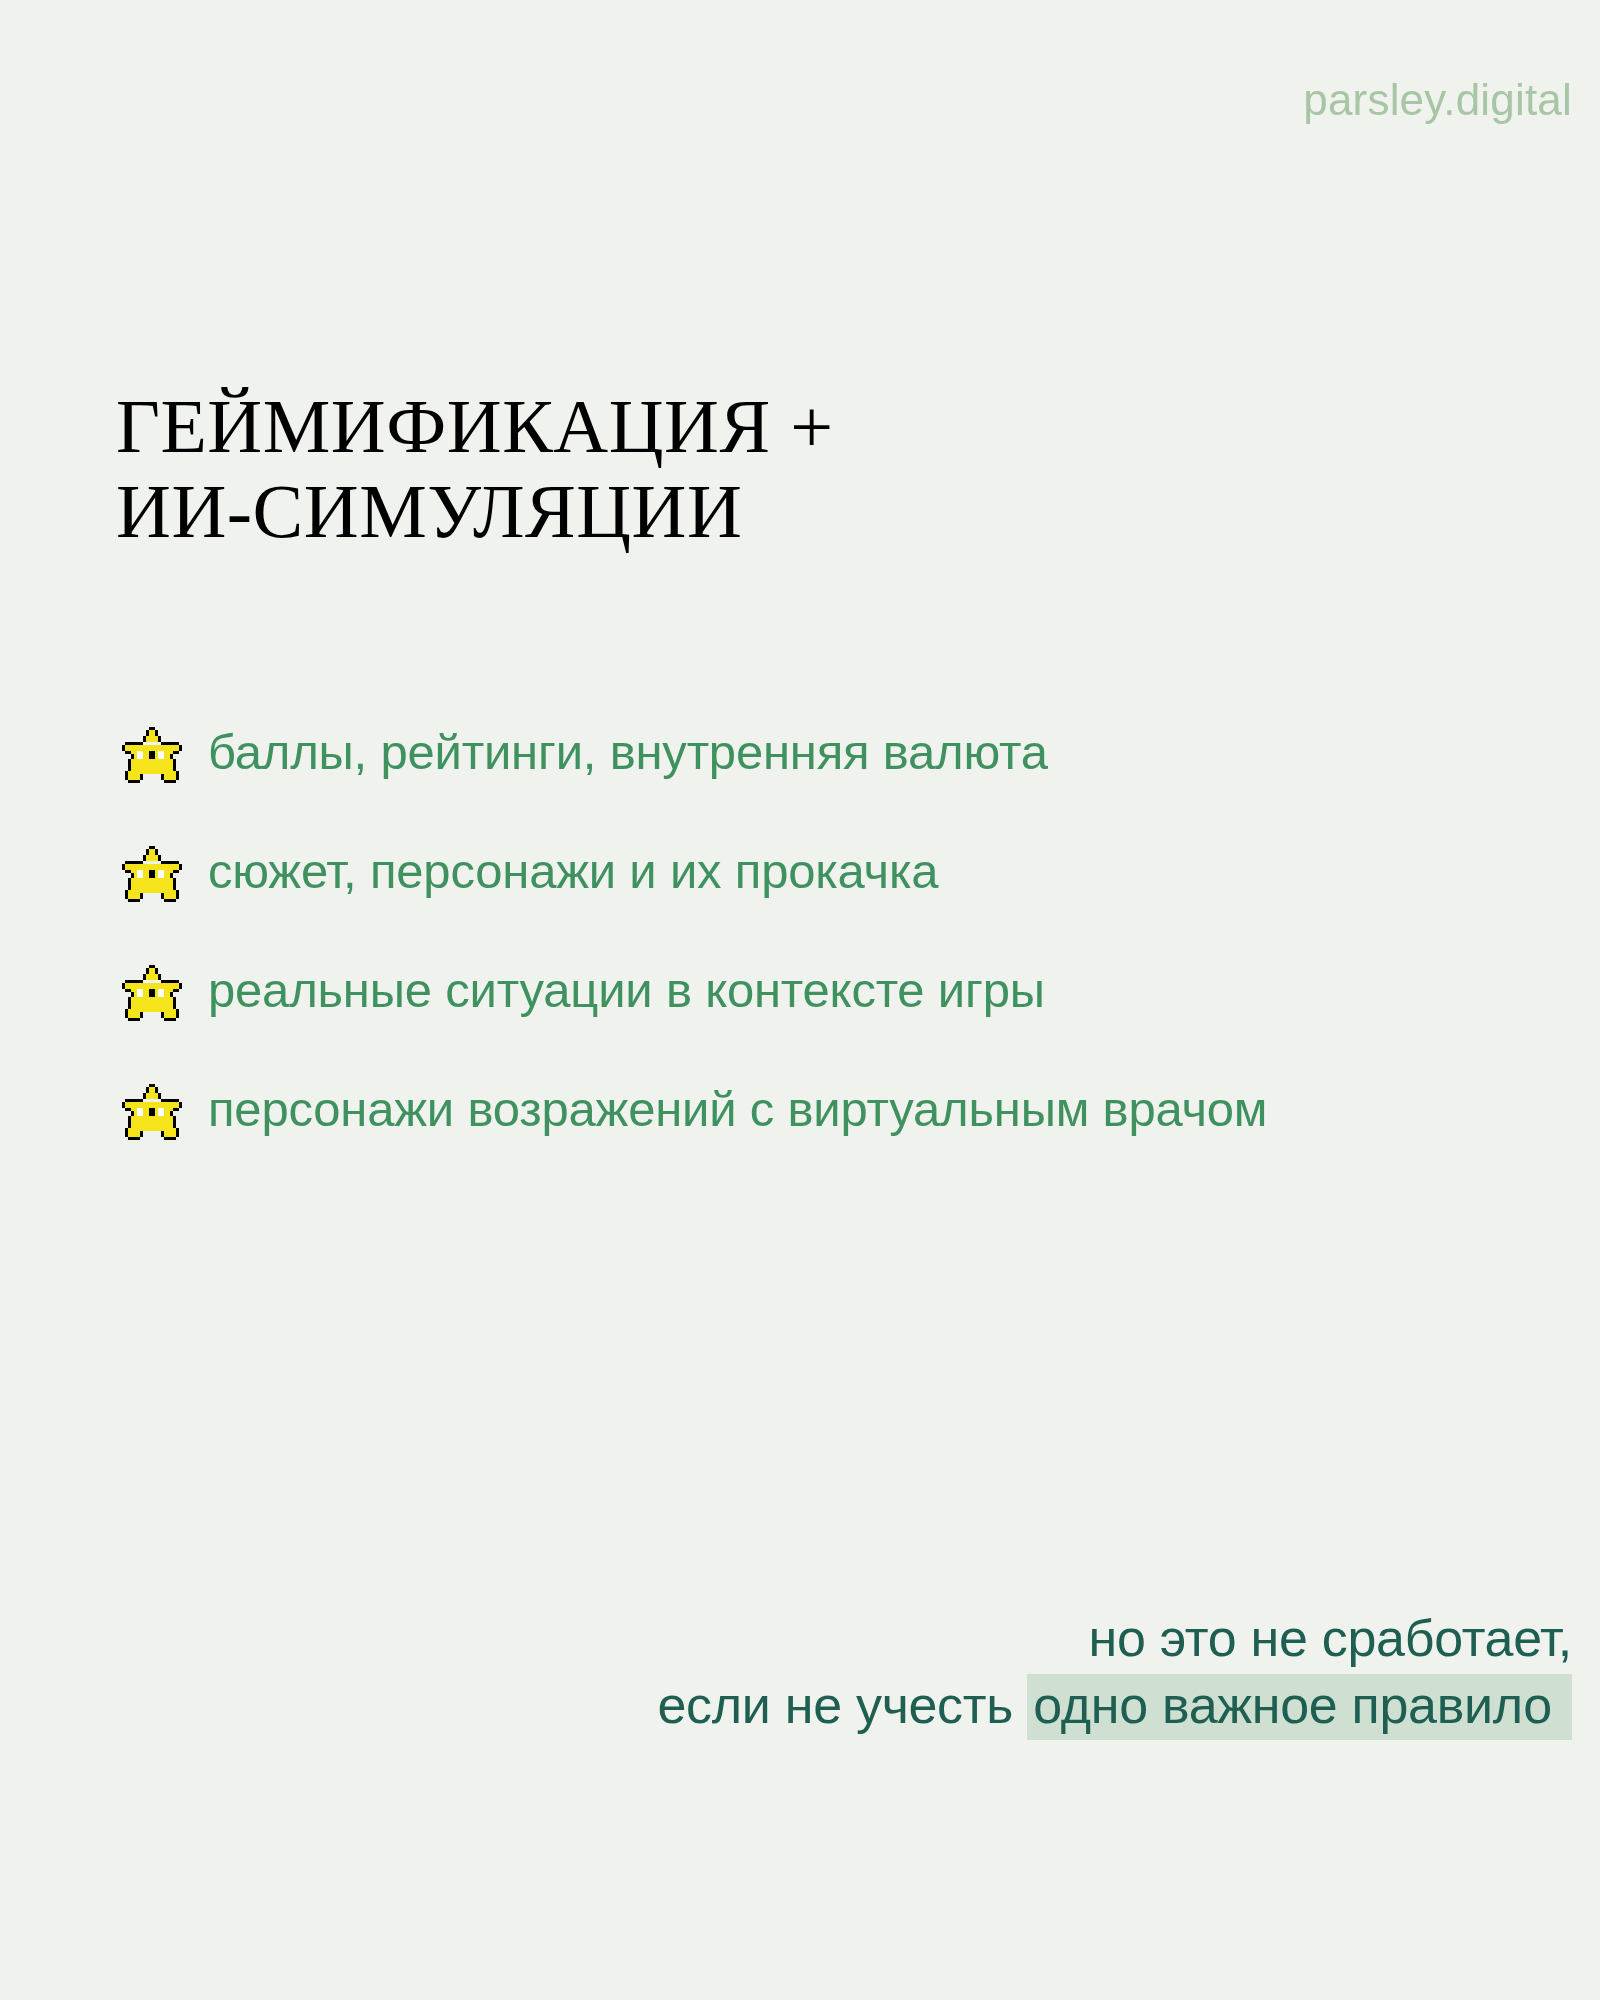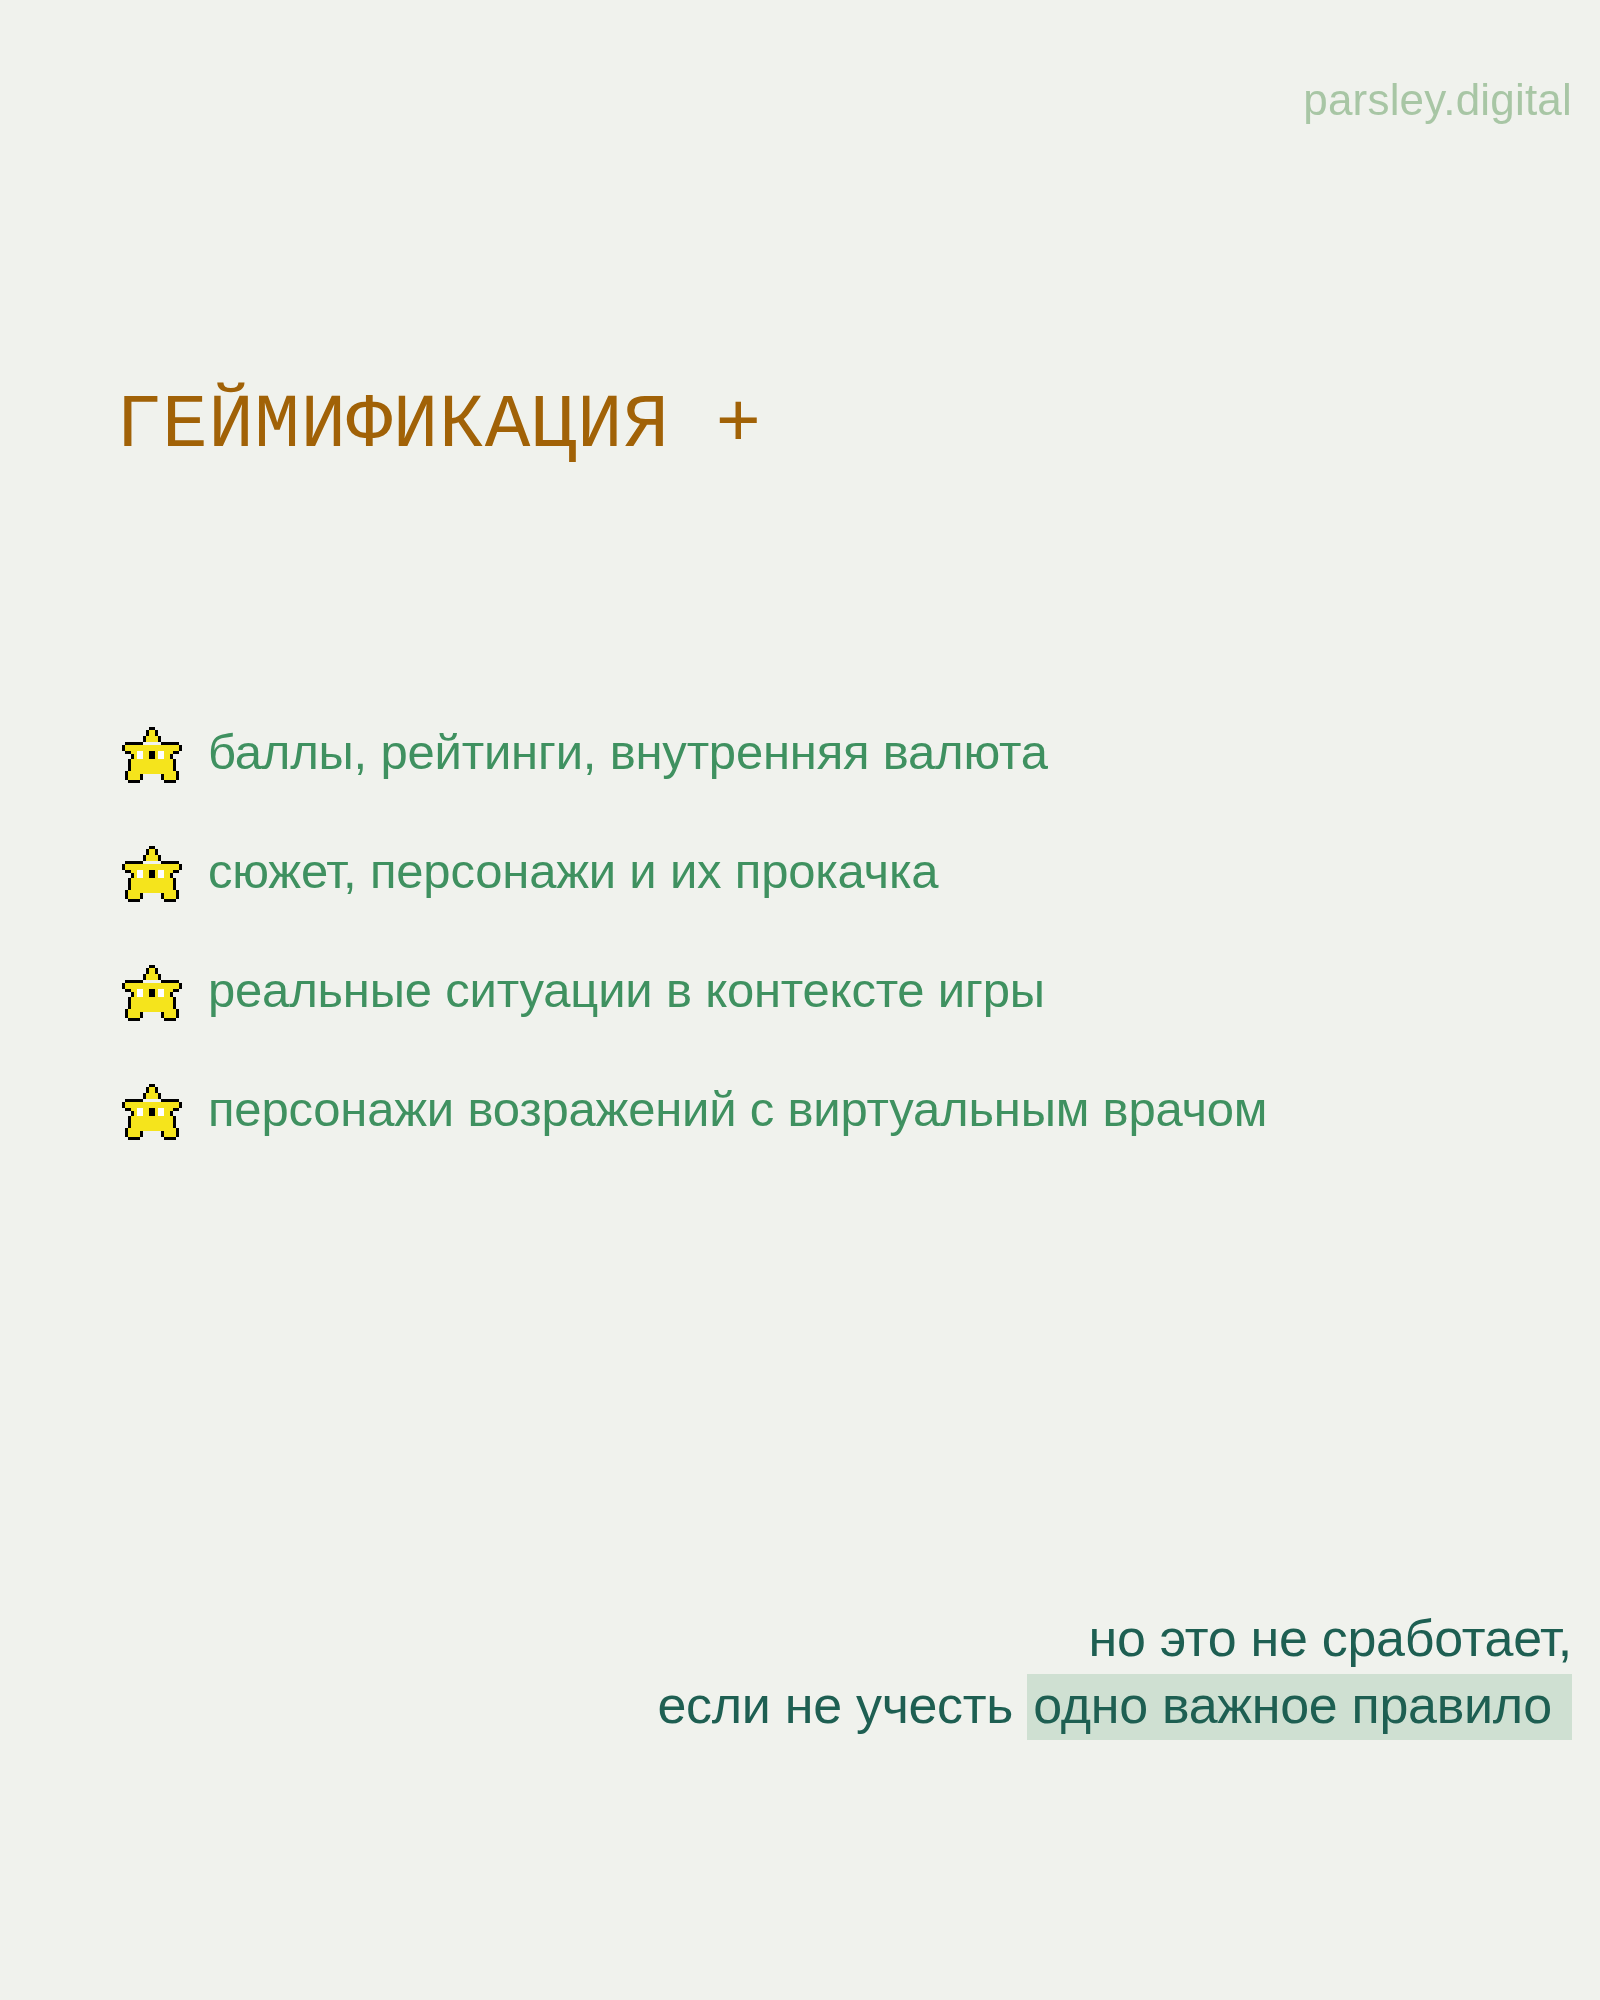--- a/index.html
+++ b/index.html
@@ -33,27 +33,27 @@
     font-weight: 400;
     line-height: 1;
   }
 
   
   .title {
     position: absolute;
     top: 333px;
     left: 72px;
     width: 1300px;
-    color: #a16207;
+    color: #000000;
     font-size: 76px;
     line-height: 1.12;
     font-weight: 400;
     letter-spacing: 0.5px;
     text-transform: uppercase;
-    font-family: Liberation Mono, monospace;
+    font-family: Liberation Serif, serif;
     font-stretch: normal;
   }
   .title .line {
     display: block;
     white-space: nowrap;
   }
 
   
   .bullets {
     position: absolute;
@@ -113,20 +113,21 @@
 </style>
 </head>
 <body>
 
 <div class="slide">
 
   <div class="brand">parsley.digital</div>
 
   <h1 class="title">
     <span class="line">ГЕЙМИФИКАЦИЯ +</span>
+    <span class="line">ИИ-СИМУЛЯЦИИ</span>
   </h1>
 
   <ul class="bullets" style="list-style:none;margin:0;padding:0;">
 
     <li class="bullet">
       <span class="star-wrap">
         <svg width="66" height="62" viewBox="0 0 22 21" shape-rendering="crispEdges" aria-hidden="true">
           <g fill="#000000">
             <rect x="10" y="1" width="2" height="1"></rect>
             <rect x="9" y="2" width="1" height="2"></rect>

